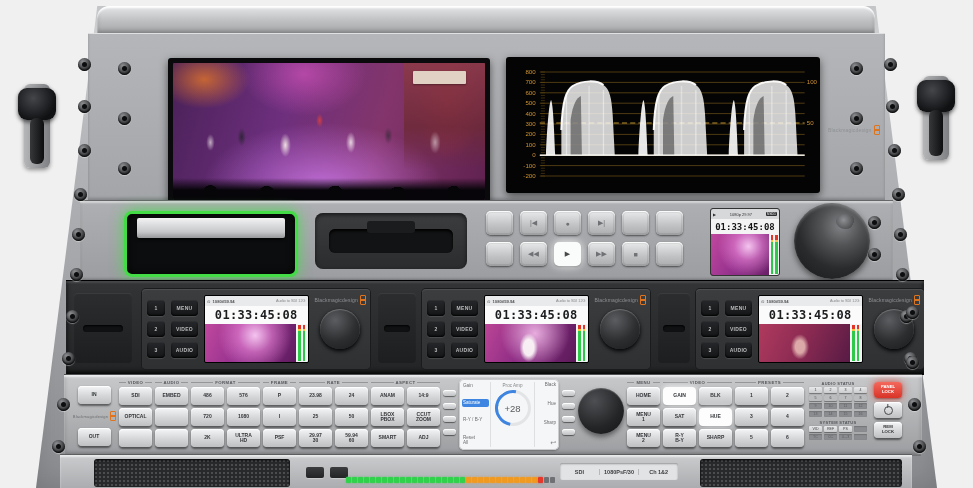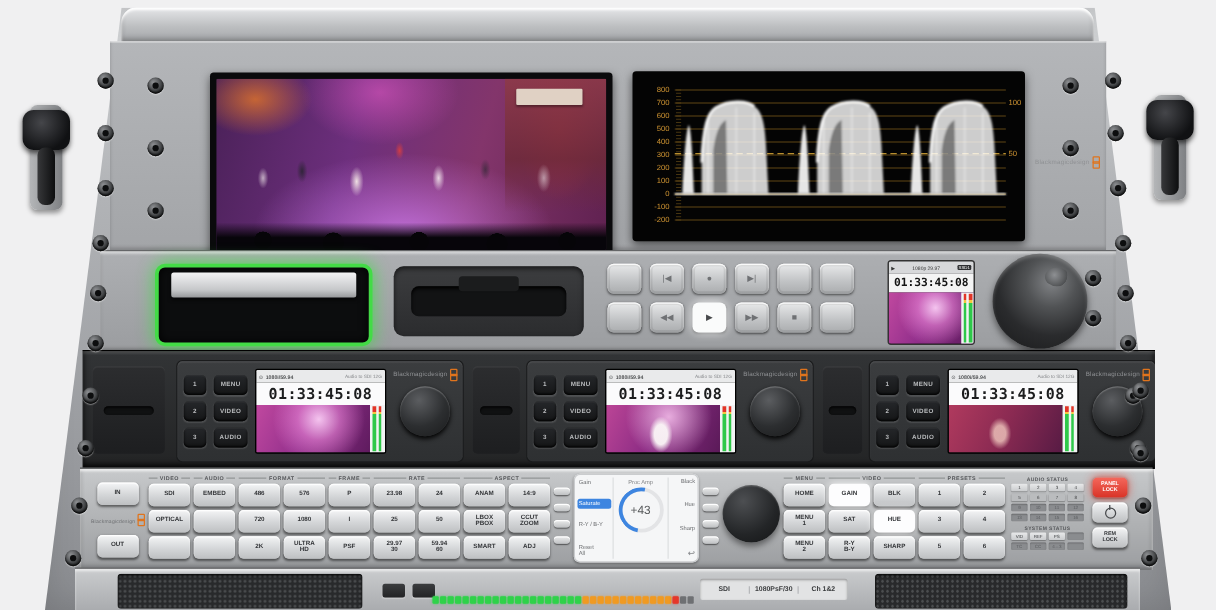--- a/index.html
+++ b/index.html
@@ -585,21 +585,21 @@
         <div class="tlcd-l">
           <div class="titem">Gain</div>
           <div class="titem active">Saturate</div>
           <div class="titem">R-Y / B-Y</div>
           <div class="titem">Reset
 All</div>
         </div>
         <div class="tlcd-c">
           <div class="tlbl">Proc Amp</div>
           <div class="tdial">
-            <span>+43</span>
+            <span>+28</span>
           </div>
         </div>
         <div class="tlcd-r">
           <div class="ritem">Black</div>
           <div class="ritem">Hue</div>
           <div class="ritem">Sharp</div>
           <div class="rback">↩</div>
         </div>
       </div>
       <div class="pills" id="pills2">

